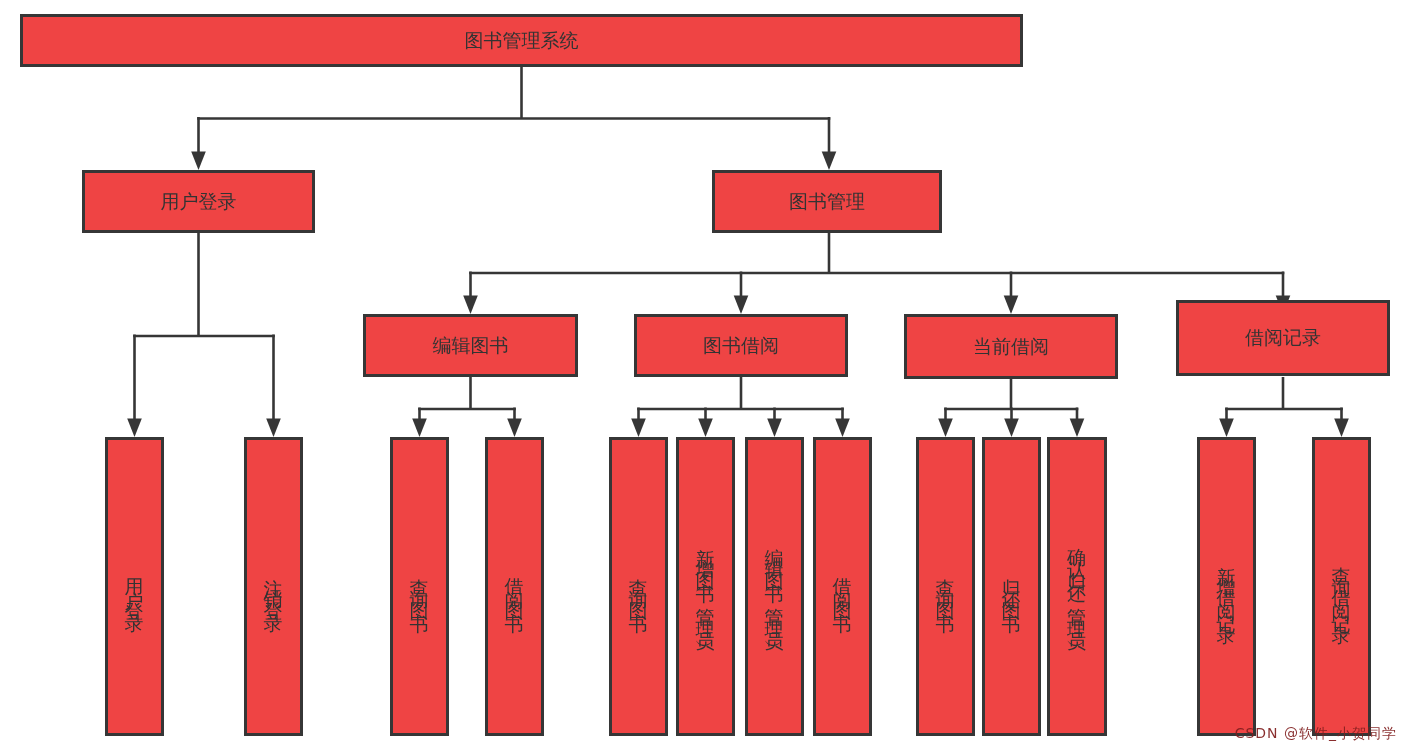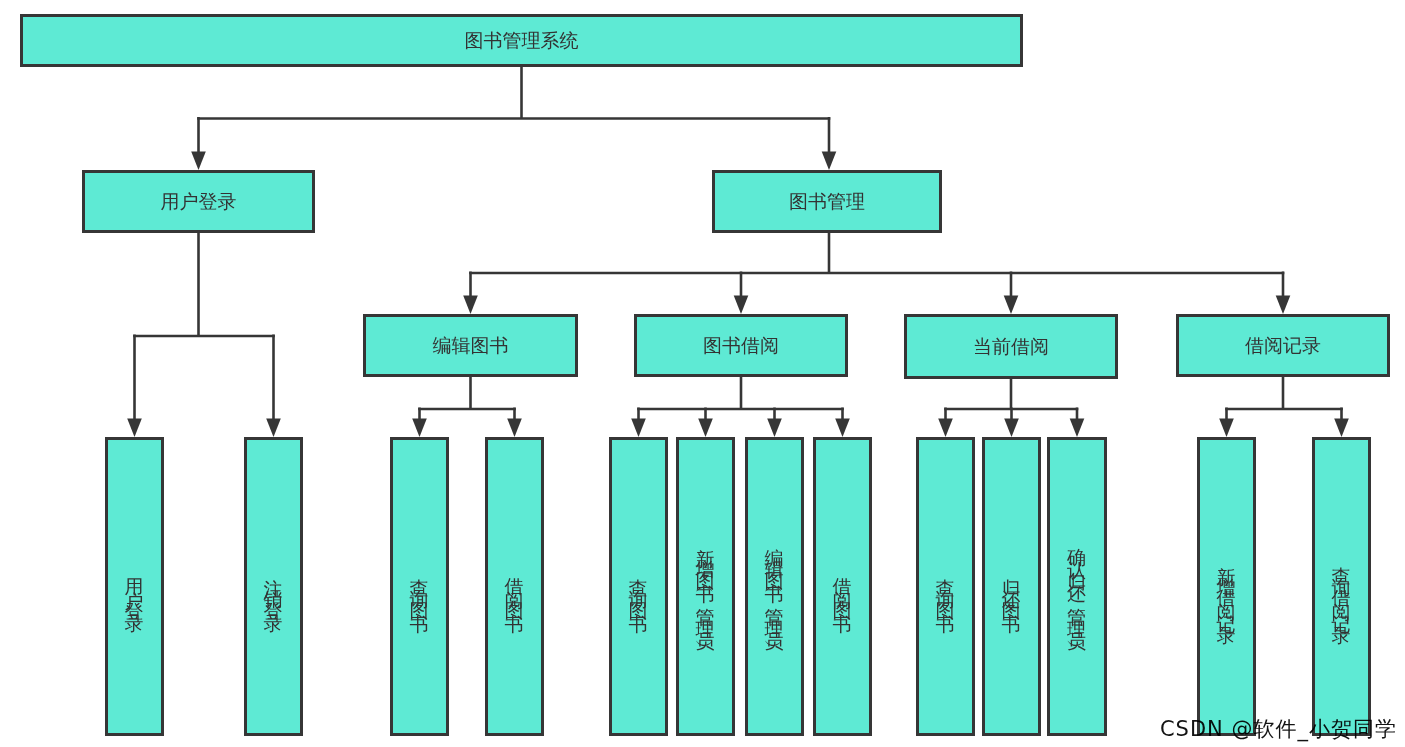--- a/index.html
+++ b/index.html
@@ -8,21 +8,21 @@
     width:1405px;height:747px;
     background:#ffffff;
     font-family:"DejaVu Sans","Liberation Sans",sans-serif;
     color:#333333;
     overflow:hidden;
   }
   .wires{position:absolute;left:0;top:0;z-index:1;}
   .box{
     position:absolute;
     box-sizing:border-box;
-    background:#5eead4;
+    background:#ef4444;
     border:3px solid #363636;
     display:flex;
     align-items:center;
     justify-content:center;
     font-size:19px;
     color:#333333;
     z-index:2;
     white-space:nowrap;
   }
   .vtext{
@@ -30,23 +30,23 @@
     text-orientation:mixed;
     letter-spacing:12px;
     line-height:1;
     font-size:19px;
   }
   .watermark{
     position:absolute;
     right:8px;
     bottom:4px;
     z-index:3;
-    font-size:21px;
+    font-size:14px;
     letter-spacing:1px;
-    color:#000000;
+    color:#7f1d1d;
     opacity:.92;
   }
 </style>
 </head>
 <body>
 
 <div class="canvas">
 
   <svg class="wires" width="1405" height="747" viewBox="0 0 1405 747">
     <g stroke="#363636" stroke-width="2.6" fill="none">
@@ -127,21 +127,21 @@
 
   <div class="box" style="left:363px;top:314px;width:215px;height:63px">
     <span>编辑图书</span>
   </div>
   <div class="box" style="left:634px;top:314px;width:214px;height:63px">
     <span>图书借阅</span>
   </div>
   <div class="box" style="left:904px;top:314px;width:214px;height:65px">
     <span>当前借阅</span>
   </div>
-  <div class="box" style="left:1176px;top:314px;width:214px;height:63px">
+  <div class="box" style="left:1176px;top:300px;width:214px;height:76px">
     <span>借阅记录</span>
   </div>
 
   <div class="box" style="left:105px;top:437px;width:59px;height:299px">
     <span class="vtext">用户登录</span>
   </div>
   <div class="box" style="left:244px;top:437px;width:59px;height:299px">
     <span class="vtext">注销登录</span>
   </div>
 

